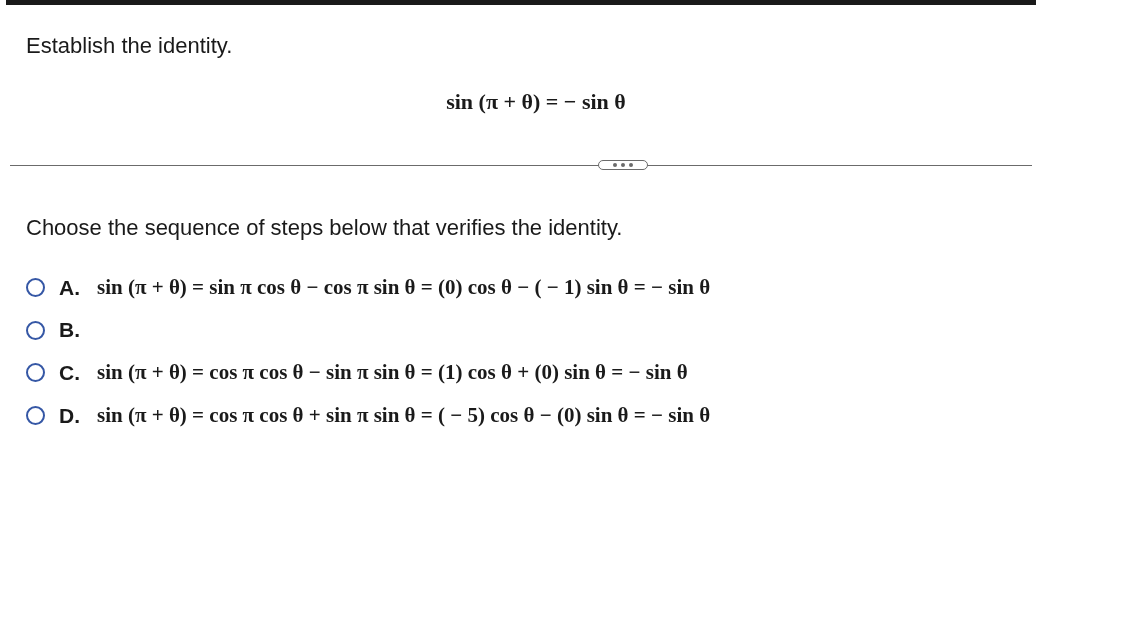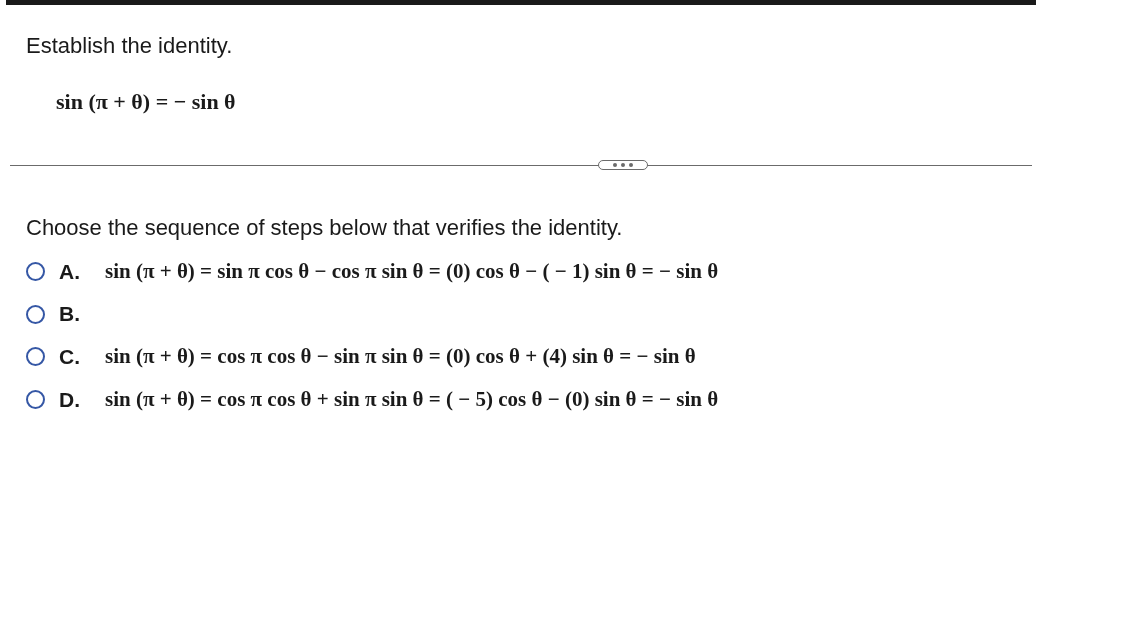--- a/index.html
+++ b/index.html
@@ -28,20 +28,21 @@
   .prompt-text {
     font-size: 22px;
     color: #1a1a1a;
     margin-bottom: 30px;
   }
   .identity {
     font-weight: bold;
     font-size: 22px;
     margin-left: 30px;
     margin-bottom: 40px;
+    text-align: center;
   }
   .separator-row {
     position: relative;
     height: 20px;
     margin: 18px 10px 40px 10px;
   }
   .sep-line {
     position: absolute;
     top: 50%;
     left: 0;
@@ -63,21 +64,21 @@
   }
   .sep-dot {
     width: 4px;
     height: 4px;
     background: #6b6b6b;
     border-radius: 50%;
   }
   .question-text {
     font-size: 22px;
     padding: 0 26px;
-    margin-bottom: 18px;
+    margin-bottom: 34px;
   }
   .options {
     padding: 0 26px;
     display: flex;
     flex-direction: column;
     gap: 18px;
   }
   .option-row {
     display: flex;
     align-items: center;
@@ -92,21 +93,20 @@
     box-sizing: border-box;
     background: #fff;
   }
   .opt-letter {
     font-weight: bold;
     min-width: 24px;
   }
   .opt-math {
     font-weight: bold;
     white-space: nowrap;
-    margin-left: 8px;
   }
   
   .m { font-family: "Times New Roman", Times, serif; }
   .bold { font-weight: bold; }    
 </style>
 </head>
 <body>
 
 <div class="page">
   <div class="top-border"></div>
@@ -136,21 +136,21 @@
     </label>
 
     <label class="option-row">
       <span class="radio"></span>
       <span class="opt-letter">B.</span>
     </label>
 
     <label class="option-row">
       <span class="radio"></span>
       <span class="opt-letter">C.</span>
-      <span class="opt-math m">sin (π + θ) = cos π cos θ − sin π sin θ = (0) cos θ + (4) sin θ = − sin θ</span>
+      <span class="opt-math m">sin (π + θ) = cos π cos θ − sin π sin θ = (1) cos θ + (0) sin θ = − sin θ</span>
     </label>
 
     <label class="option-row">
       <span class="radio"></span>
       <span class="opt-letter">D.</span>
       <span class="opt-math m">sin (π + θ) = cos π cos θ + sin π sin θ = ( − 5) cos θ − (0) sin θ = − sin θ</span>
     </label>
 
   </div>
 </div>

